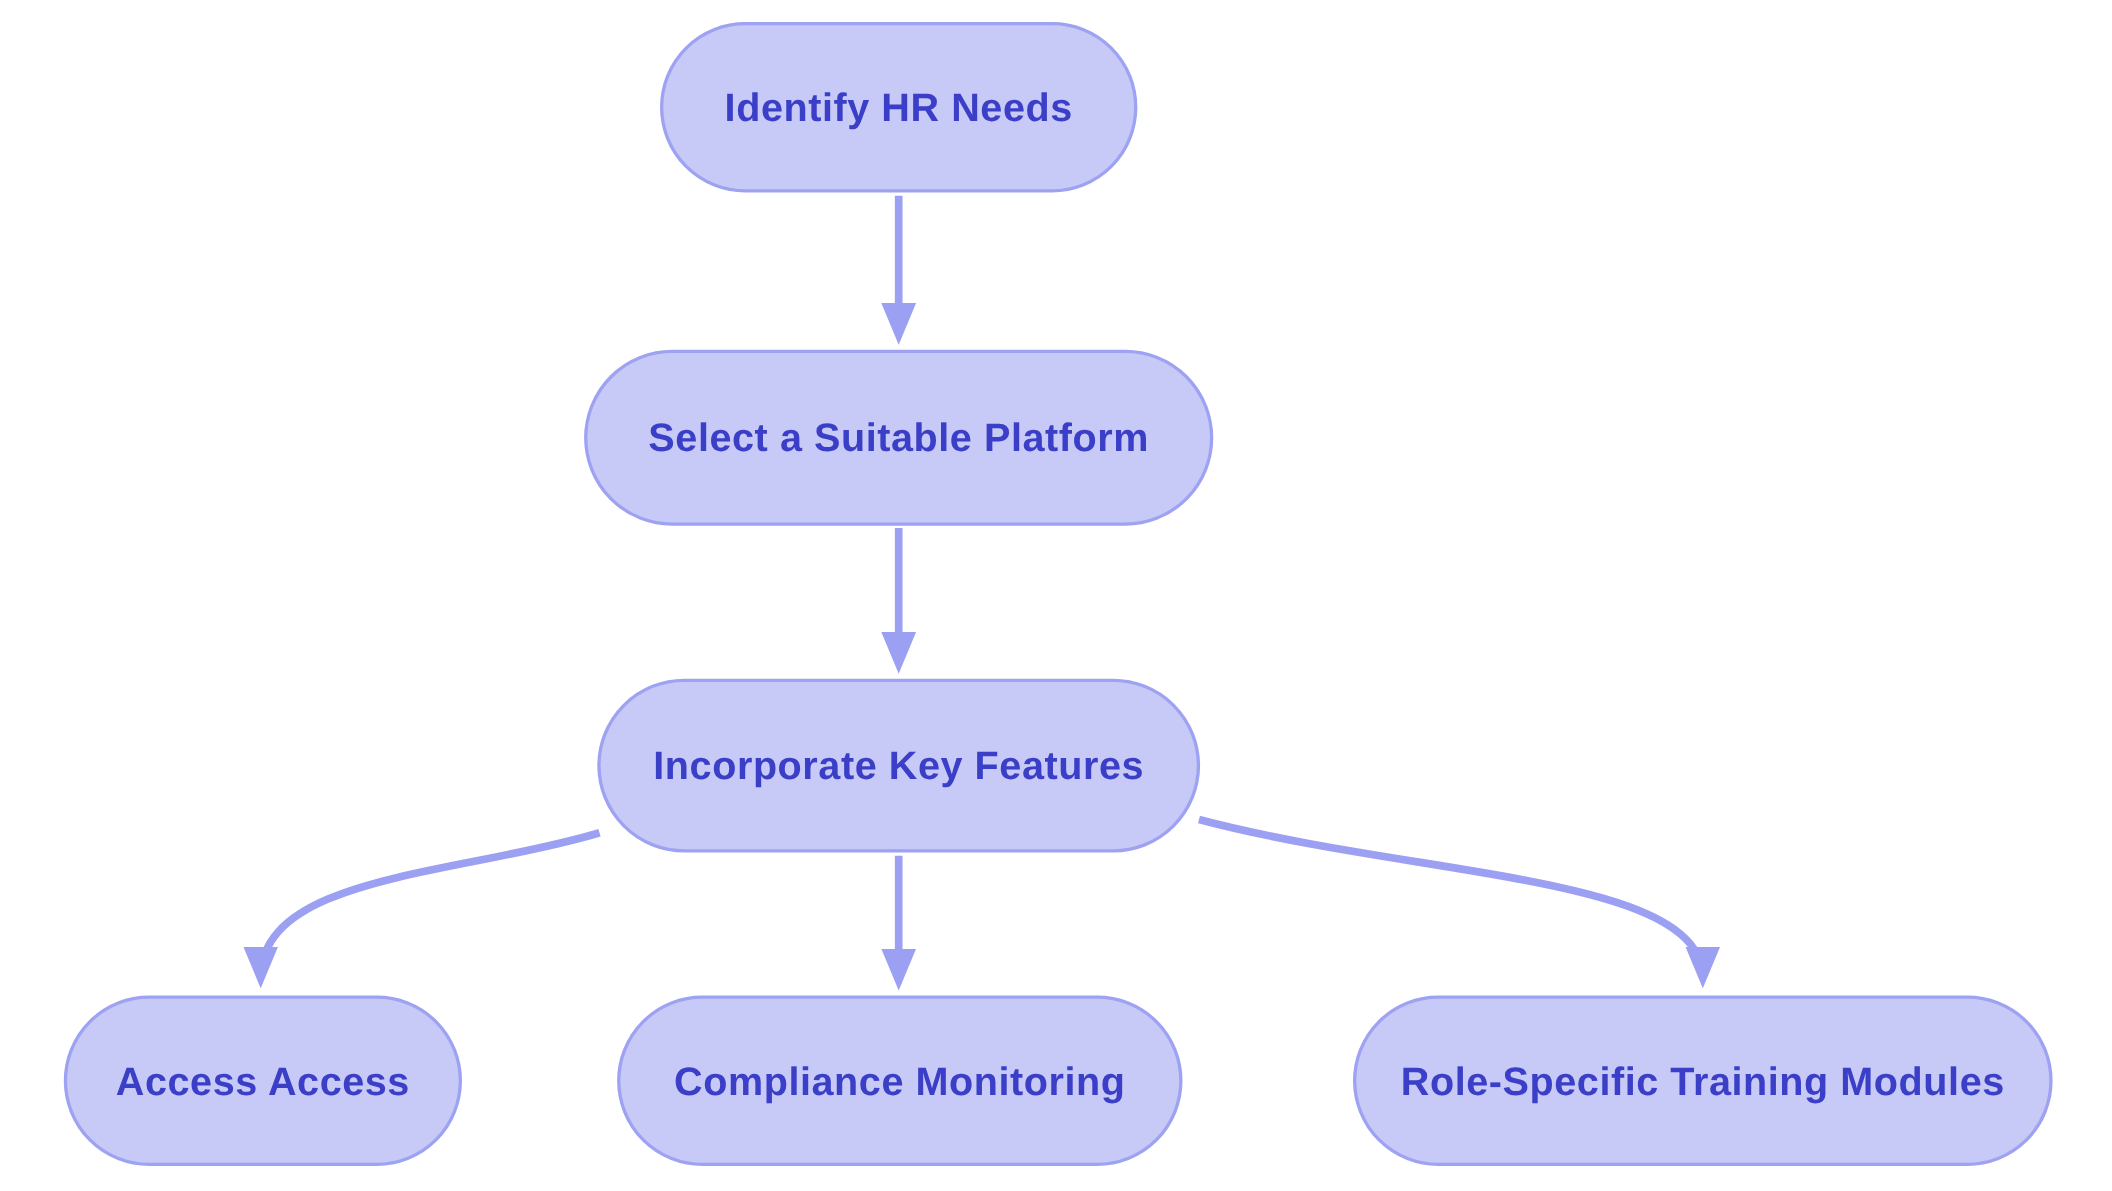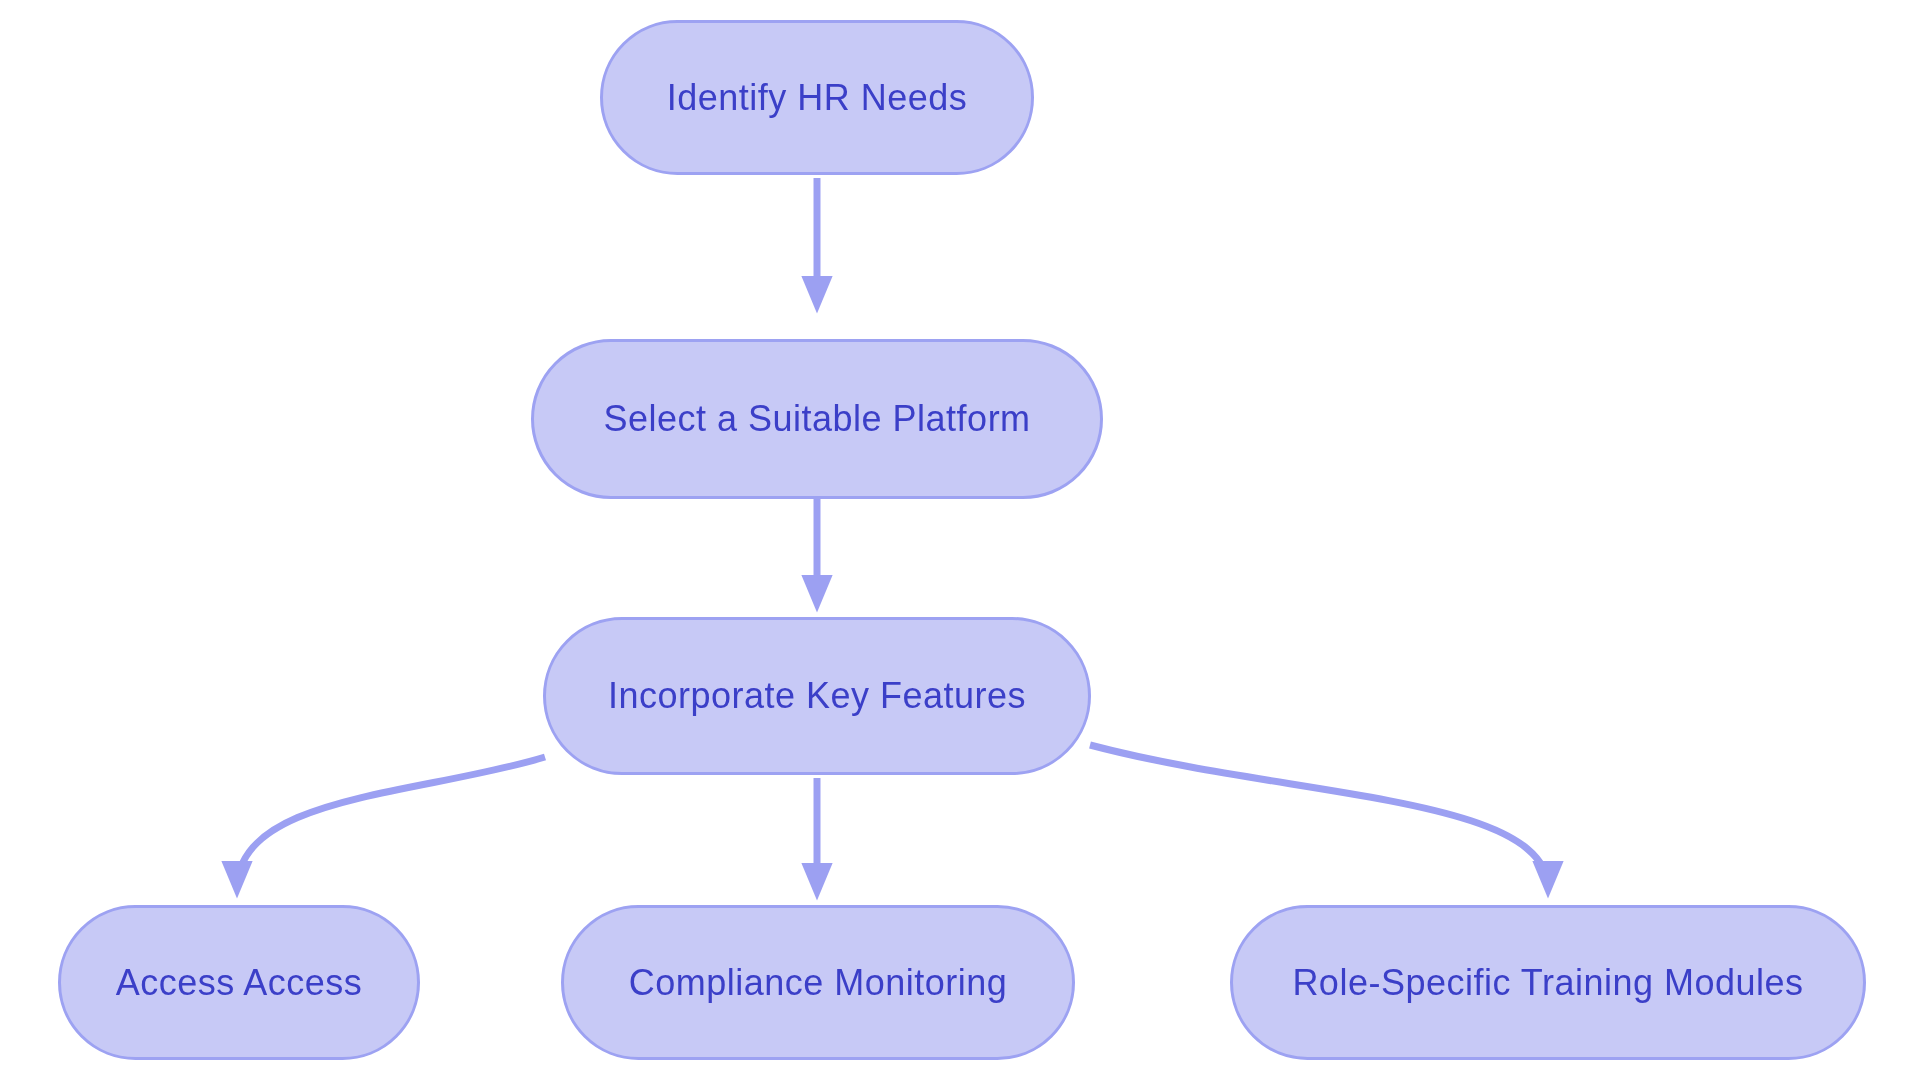--- a/index.html
+++ b/index.html
@@ -21,27 +21,27 @@
   .edge{stroke:var(--arrow);stroke-width:7;fill:none;}
   .node{
     position:absolute;
     box-sizing:border-box;
     background:var(--fill);
     border:3px solid var(--border);
     border-radius:80px;
     display:flex;align-items:center;justify-content:center;
     color:var(--text);
     font-size:36px;
-    font-weight:400;
+    font-weight:700;
     letter-spacing:0.5px;
     padding:0 30px;
     white-space:nowrap;
   }
   .n-identify  {left:600px; top:20px;  width:434px; height:155px;}
-  .n-platform  {left:531px; top:318px; width:572px; height:160px;margin-top:21px;}
+  .n-platform  {left:531px; top:318px; width:572px; height:160px;}
   .n-features  {left:543px; top:617px; width:548px; height:158px;}
   .n-mobile    {left:58px;  top:905px; width:362px; height:155px;}
   .n-compliance{left:561px; top:905px; width:514px; height:155px;}
   .n-training  {left:1230px;top:905px; width:636px; height:155px;}
 </style>
 </head>
 <body>
 
 <div class="stage">
 

